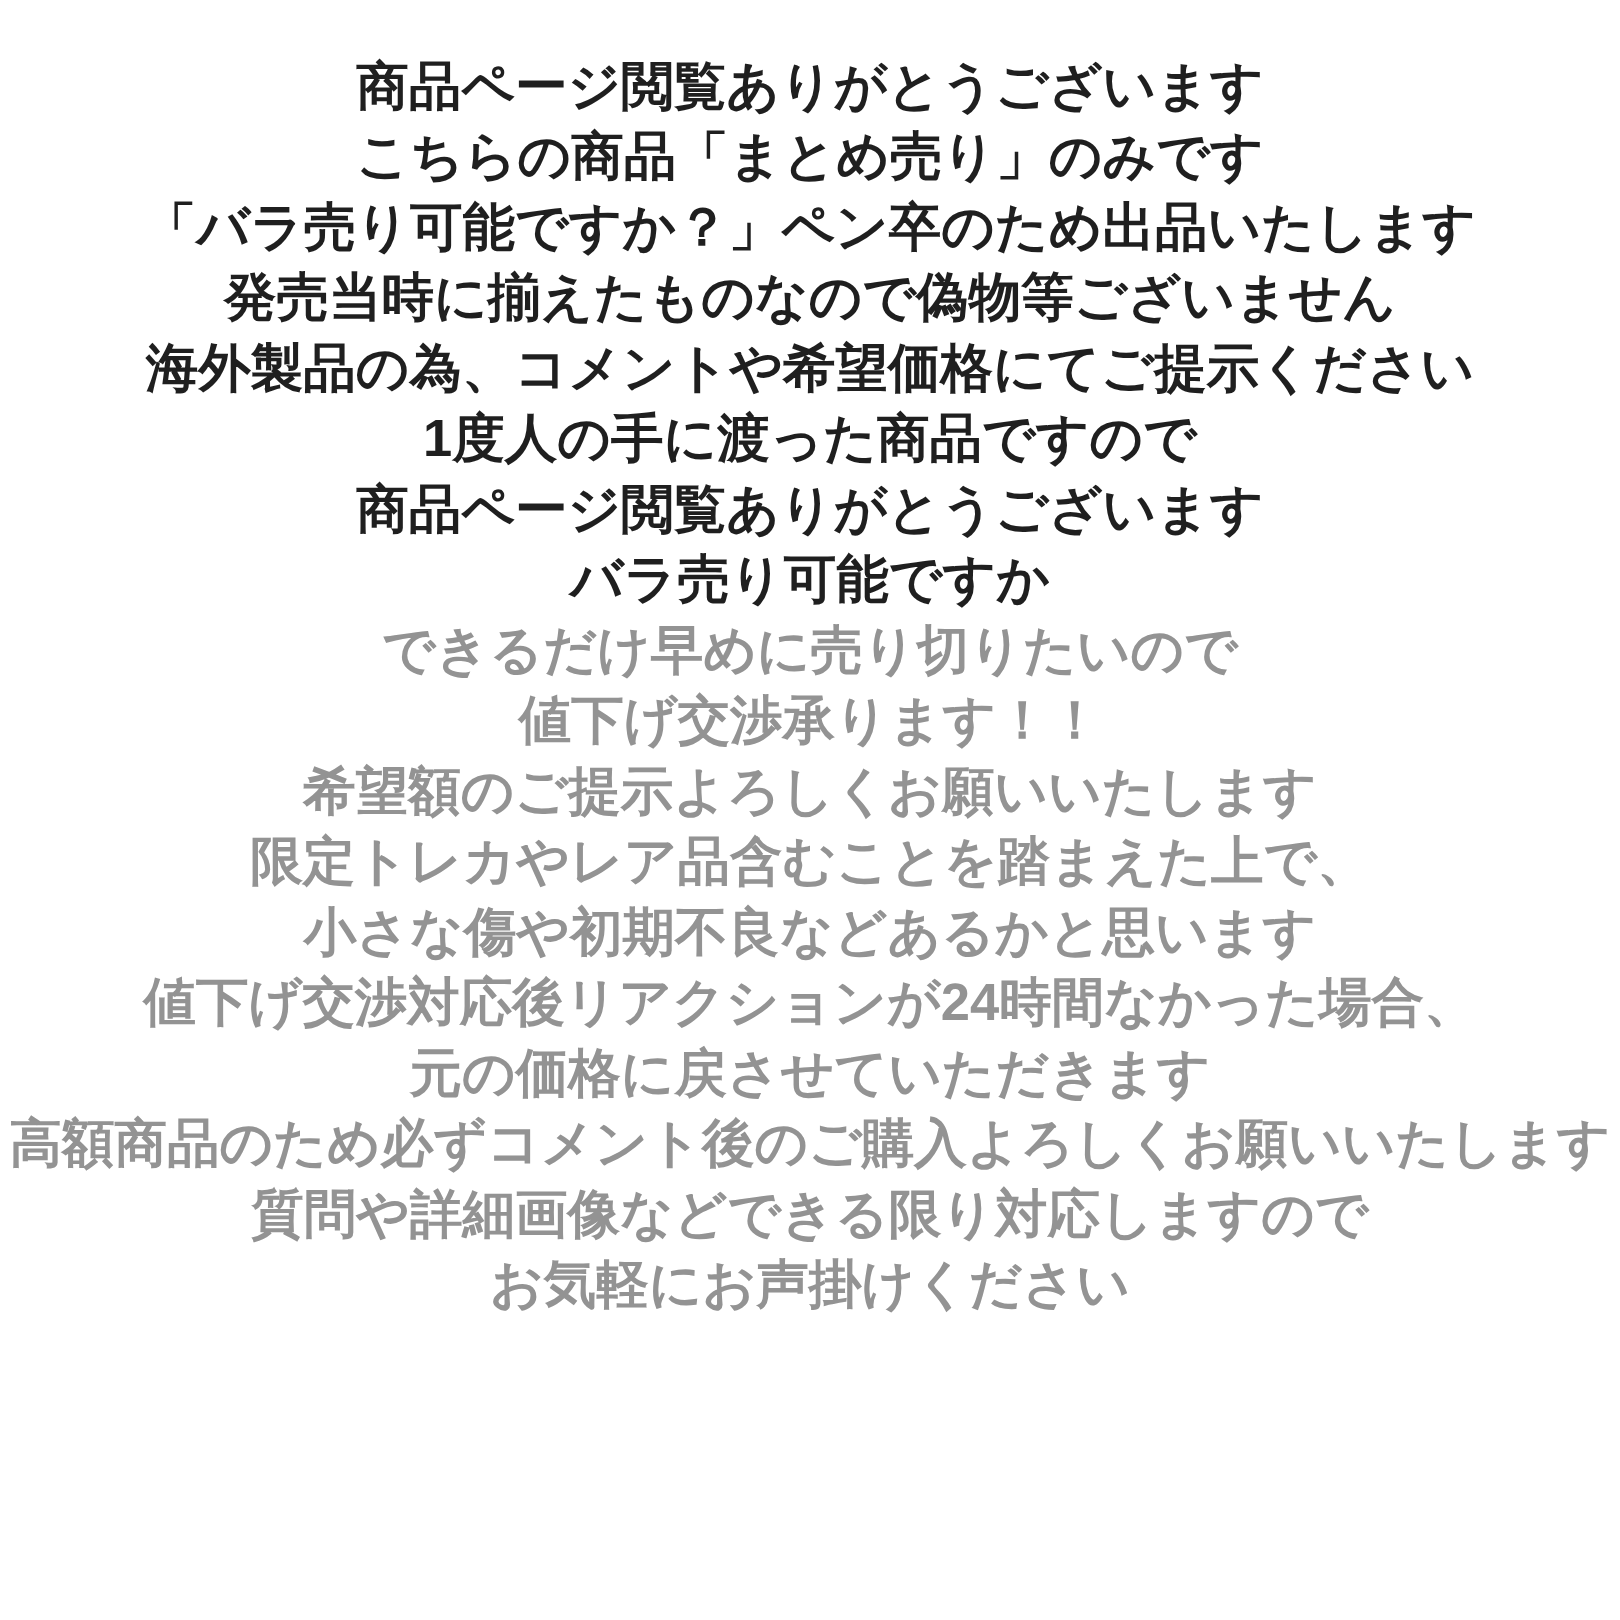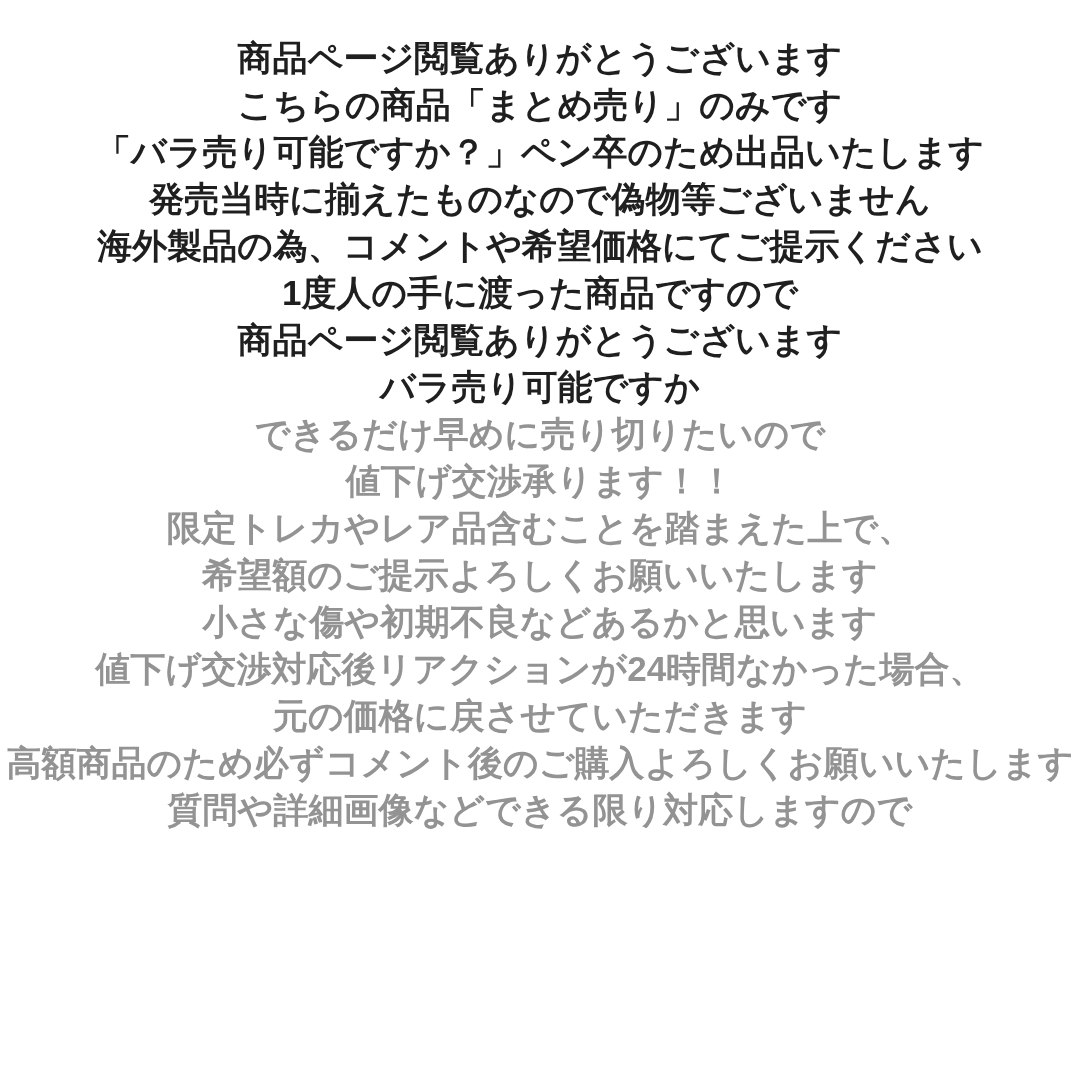--- a/index.html
+++ b/index.html
@@ -51,21 +51,22 @@
       <div>「バラ売り可能ですか？」ペン卒のため出品いたします</div>
       <div>発売当時に揃えたものなので偽物等ございません</div>
       <div>海外製品の為、コメントや希望価格にてご提示ください</div>
       <div>1度人の手に渡った商品ですので</div>
       <div>商品ページ閲覧ありがとうございます</div>
       <div>バラ売り可能ですか</div>
     </div>
   <div class="text-block block-negotiation">
       <div>できるだけ早めに売り切りたいので</div>
       <div>値下げ交渉承ります！！</div>
+      <div>希望額のご提示よろしくお願いいたします</div>
       <div>限定トレカやレア品含むことを踏まえた上で、</div>
-      <div>希望額のご提示よろしくお願いいたします</div>
       <div>小さな傷や初期不良などあるかと思います</div>
       <div>値下げ交渉対応後リアクションが24時間なかった場合、</div>
       <div>元の価格に戻させていただきます</div>
       <div>高額商品のため必ずコメント後のご購入よろしくお願いいたします</div>
       <div>質問や詳細画像などできる限り対応しますので</div>
+      <div>お気軽にお声掛けください</div>
     </div>
 </div>
 
 </body></html>

